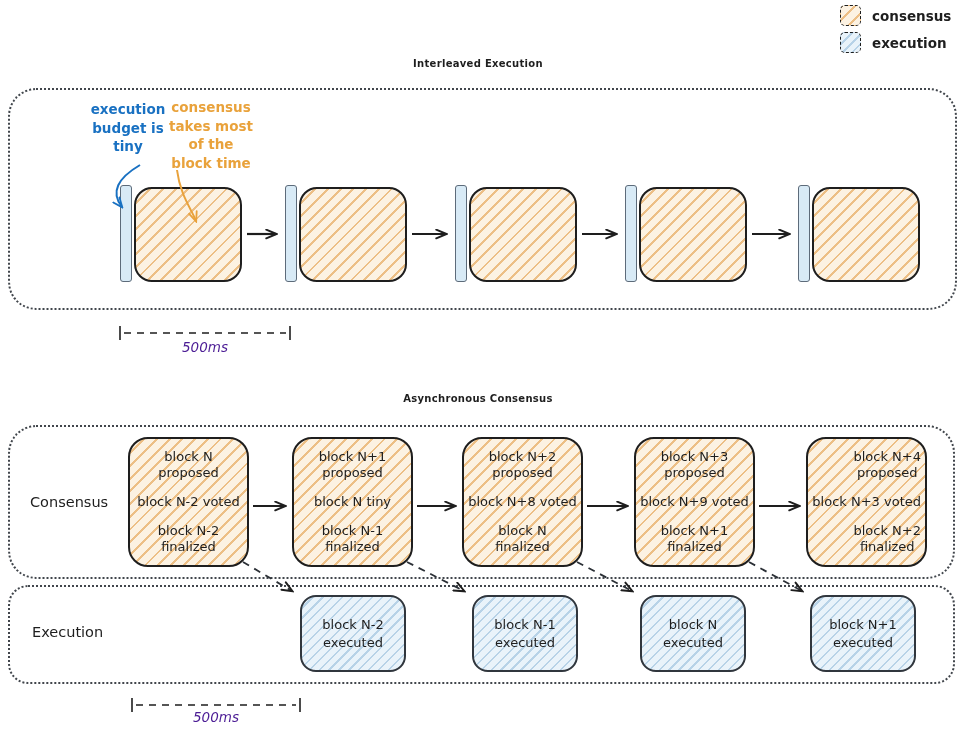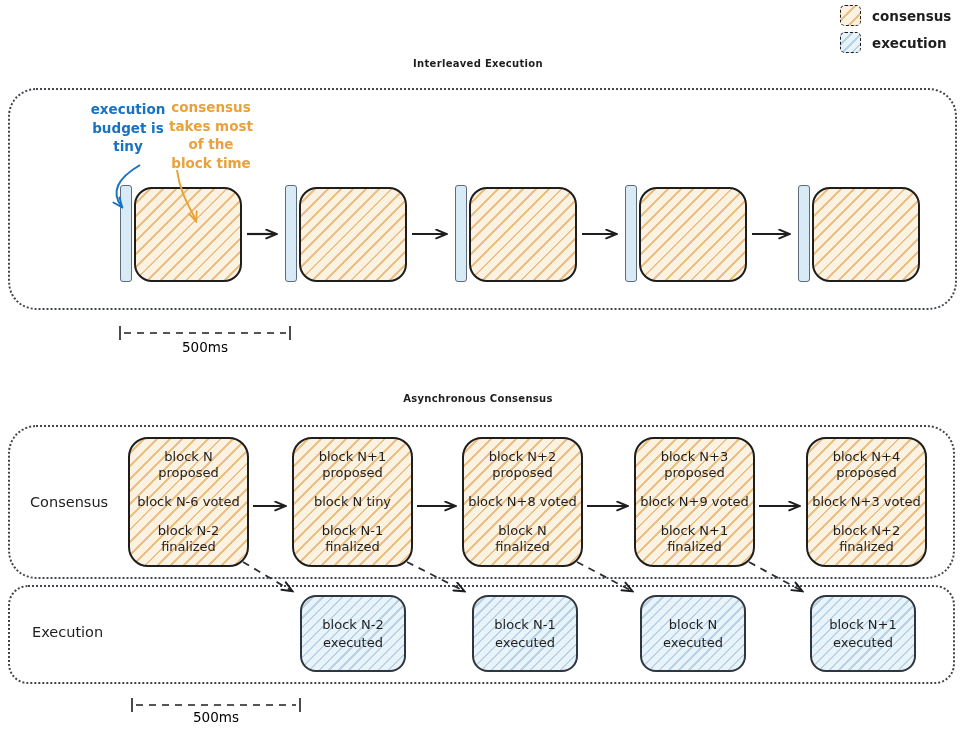--- a/index.html
+++ b/index.html
@@ -28,21 +28,21 @@
   .consensus-square{
     position:absolute;width:108px;height:95px;top:187px;
     border:2.5px solid #1e1e1e;border-radius:18px;box-sizing:border-box;
   }
   
   .section-title{
     position:absolute;width:300px;text-align:center;
     font-size:10px;font-weight:600;letter-spacing:0.3px;color:#1e1e1e;
   }
   .lane-label{position:absolute;font-size:14.5px;color:#1e1e1e;}
-  .measure-label{position:absolute;font-size:13.5px;color:#000000;}
+  .measure-label{position:absolute;font-size:13.5px;color:#4c1d95;font-style:italic;}
   
   .annotation{
     position:absolute;text-align:center;font-size:13.5px;font-weight:600;
     line-height:1.38;white-space:pre-line;
   }
   .annotation.blue{color:#1971c2;}
   .annotation.orange{color:#e9a23b;}
   
   .consensus-block{
     position:absolute;top:437px;width:121px;height:130px;box-sizing:border-box;
@@ -114,21 +114,21 @@
   <div class="measure-label" style="left:160px;top:339px;width:90px;text-align:center;">500ms</div>
 
   <div class="section-title" style="left:328px;top:393px;">Asynchronous Consensus</div>
 
   <div class="dotted-container" style="left:8px;top:425px;width:943px;height:150px;"></div>
   <div class="lane-label" style="left:30px;top:494px;">Consensus</div>
 
   <div class="consensus-block hatch-consensus" style="left:128px;">
     <div class="line">block N
 proposed</div>
-    <div class="line">block N-6 voted</div>
+    <div class="line">block N-2 voted</div>
     <div class="line">block N-2
 finalized</div>
   </div>
   <div class="consensus-block hatch-consensus" style="left:292px;">
     <div class="line">block N+1
 proposed</div>
     <div class="line">block N tiny</div>
     <div class="line">block N-1
 finalized</div>
   </div>
@@ -139,21 +139,21 @@
     <div class="line">block N
 finalized</div>
   </div>
   <div class="consensus-block hatch-consensus" style="left:634px;">
     <div class="line">block N+3
 proposed</div>
     <div class="line">block N+9 voted</div>
     <div class="line">block N+1
 finalized</div>
   </div>
-  <div class="consensus-block hatch-consensus" style="left:806px;">
+  <div class="consensus-block hatch-consensus" style="left:806px;align-items:flex-end;">
     <div class="line">block N+4
 proposed</div>
     <div class="line">block N+3 voted</div>
     <div class="line">block N+2
 finalized</div>
   </div>
 
   <div class="dotted-container" style="left:8px;top:585px;width:943px;height:95px;border-radius:20px;"></div>
   <div class="lane-label" style="left:32px;top:624px;">Execution</div>
 

